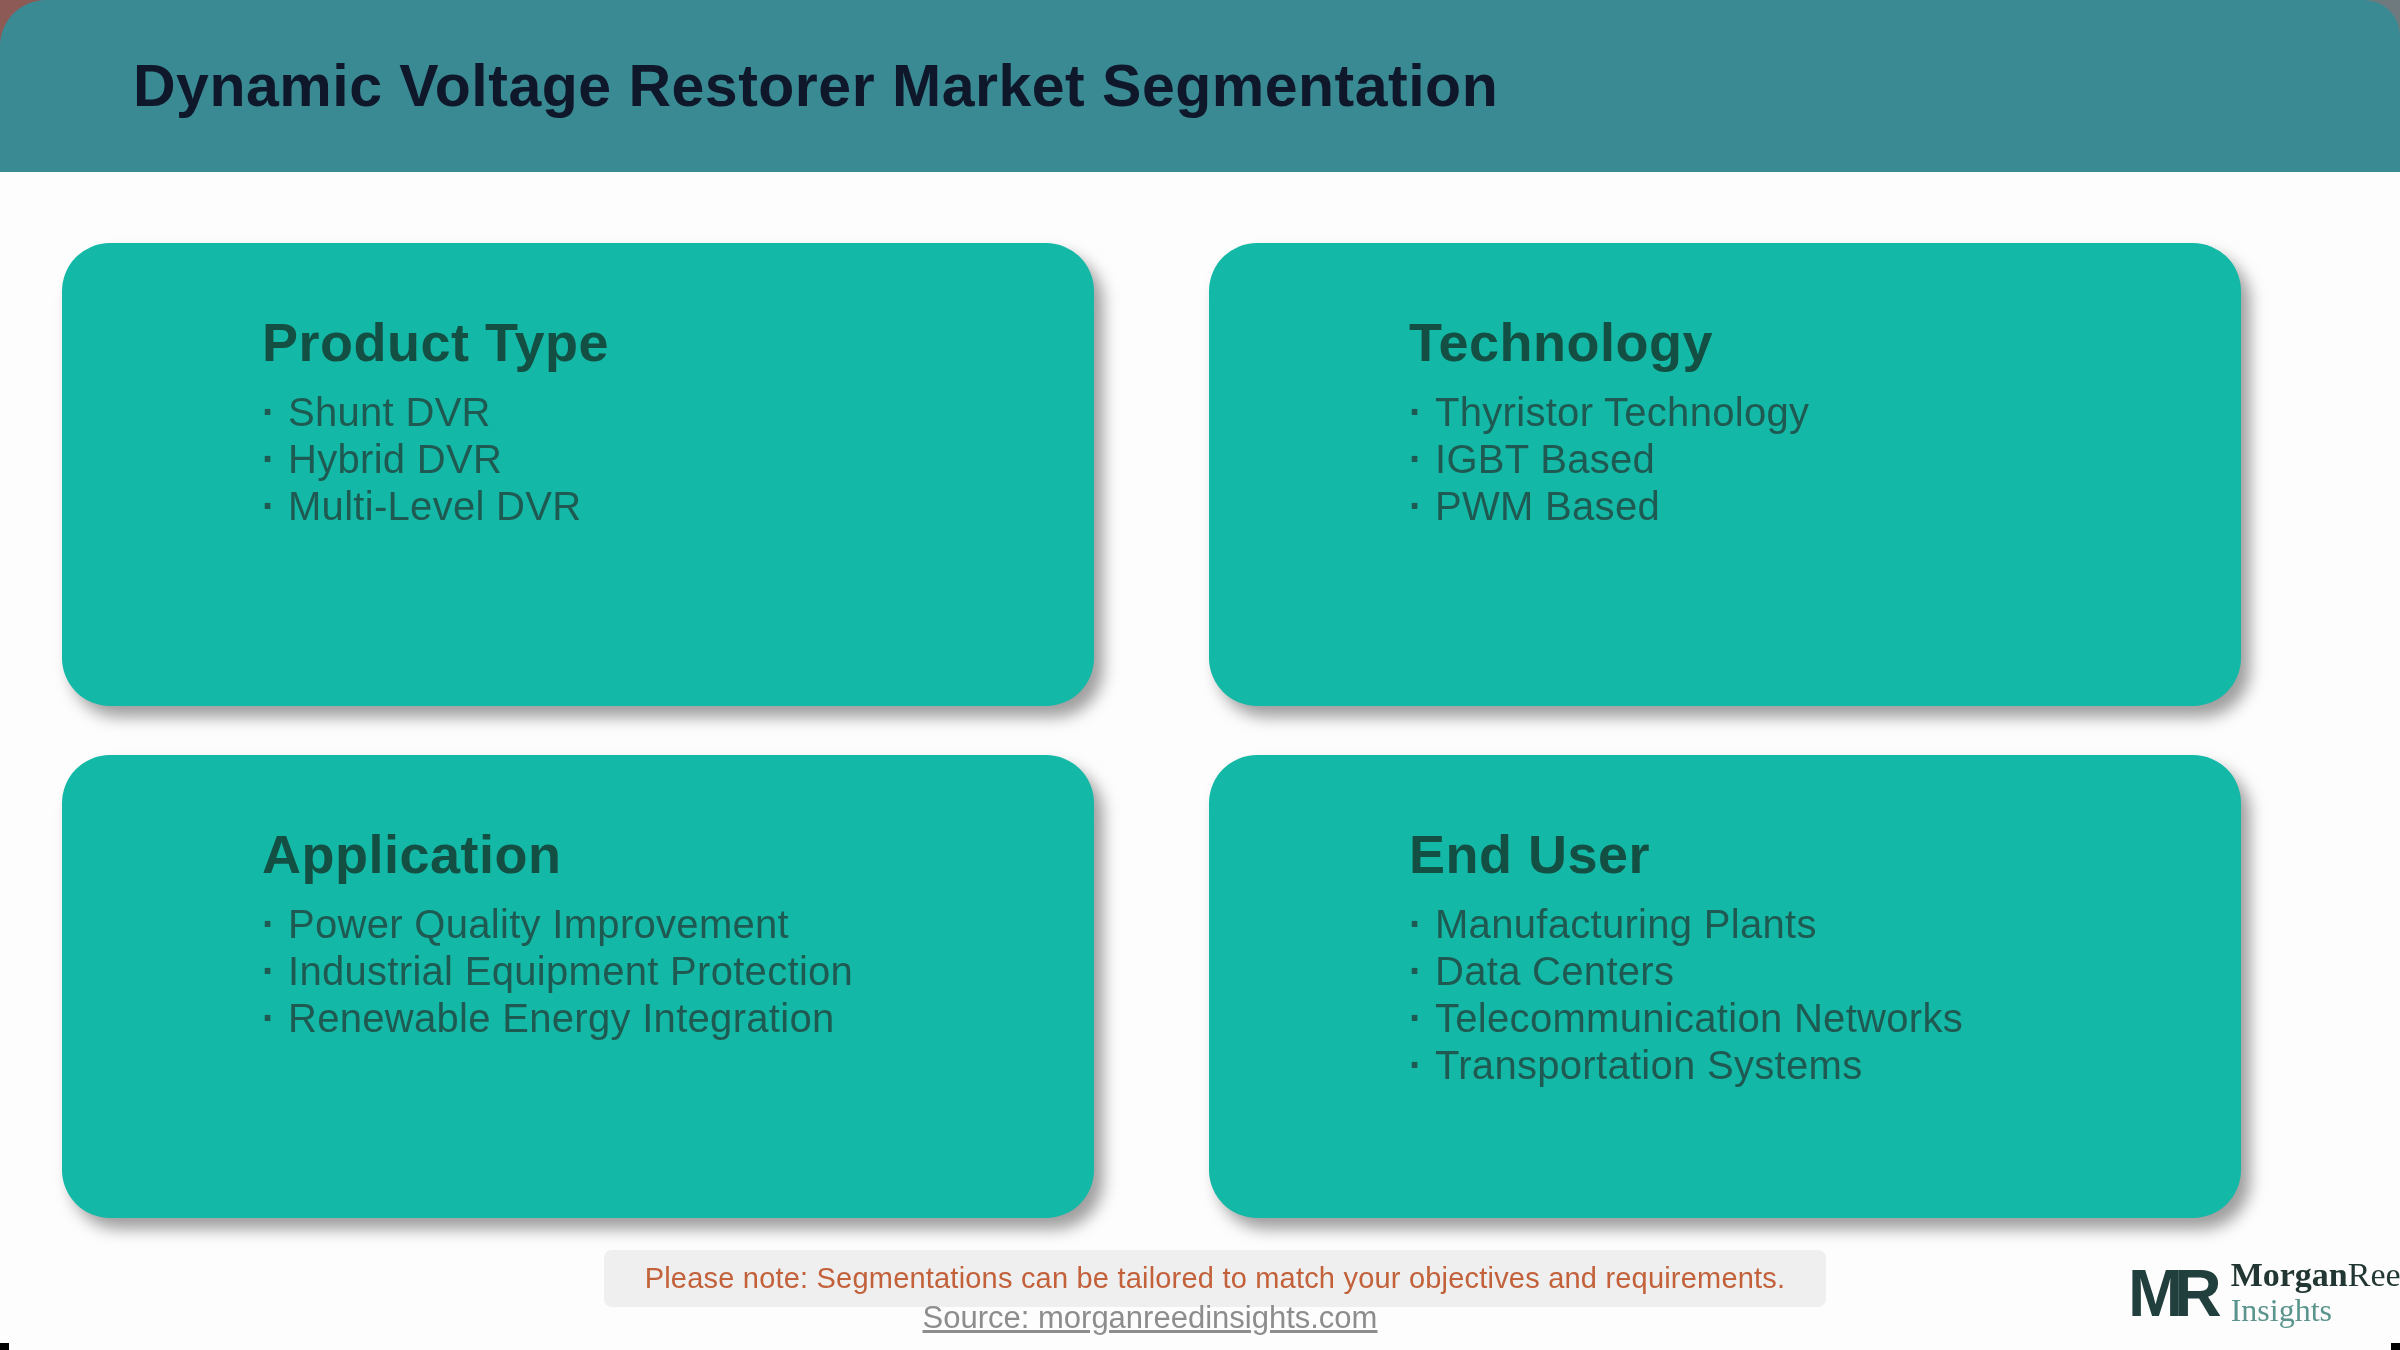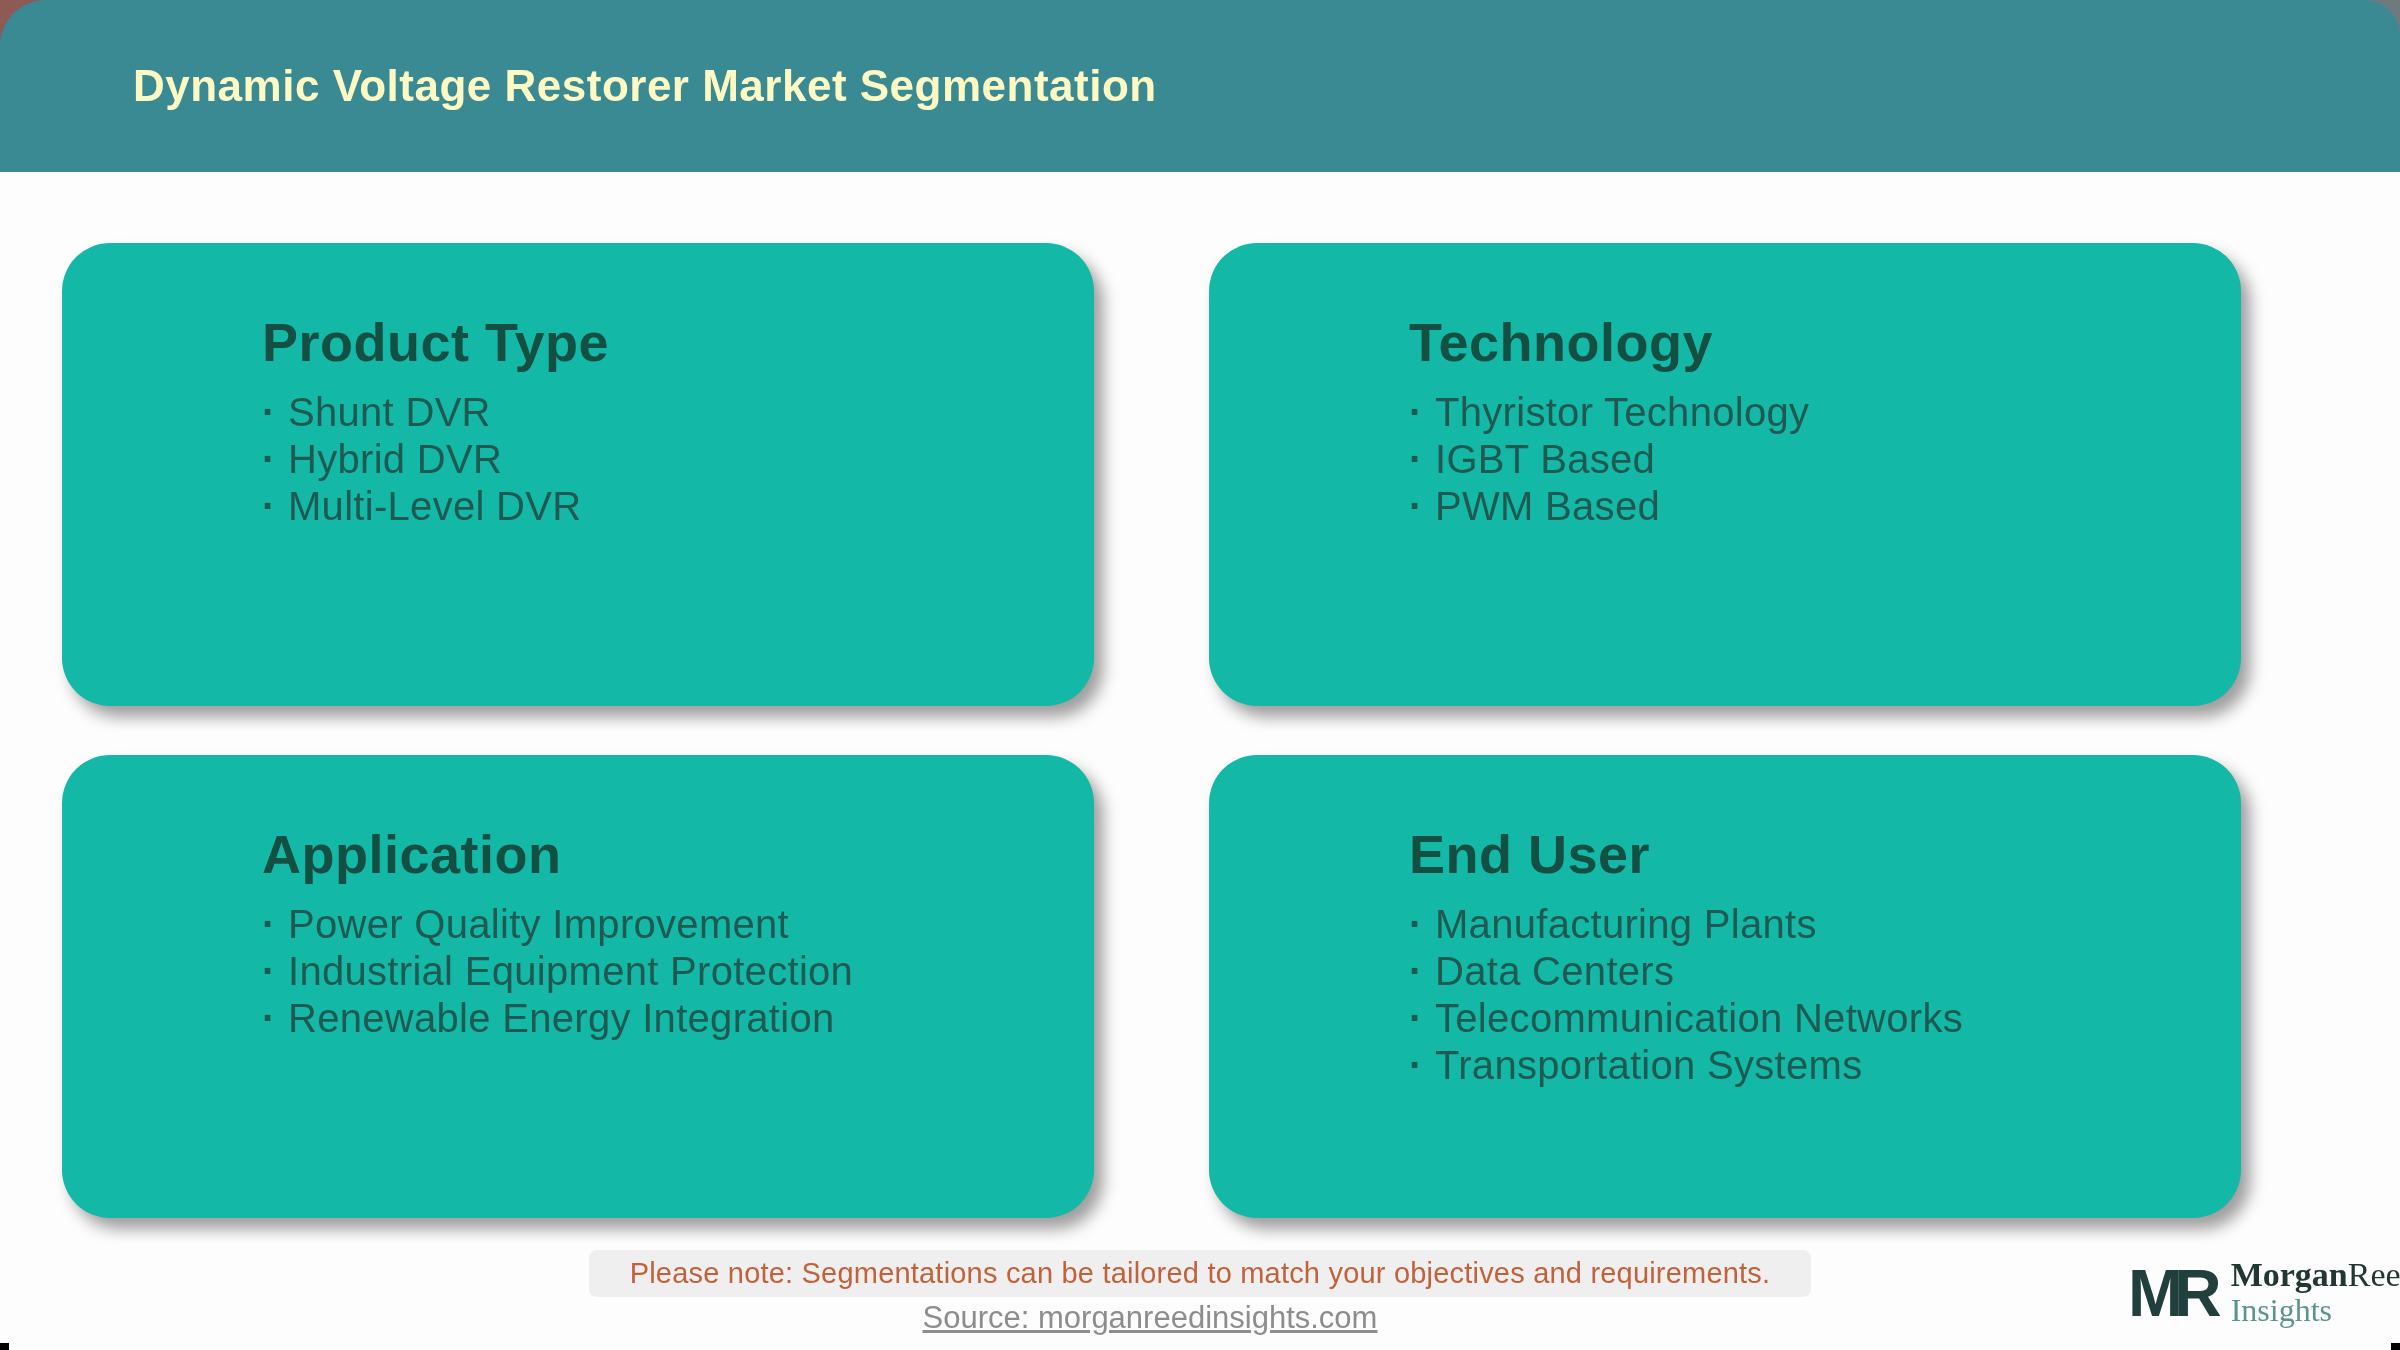--- a/index.html
+++ b/index.html
@@ -20,21 +20,21 @@
   }
 
   .header {
     position:absolute; left:0; top:0; width:2400px; height:172px;
     background:#3a8a94;
     border-radius:46px 36px 0 0;
     display:flex; align-items:center;
     z-index:1;
   }
   .header-title {
-    color:#fef9c3; font-size:44px; font-weight:700;
+    color:#0f172a; font-size:59px; font-weight:700;
     padding-left:133px; letter-spacing:0.5px; line-height:1.1;
   }
 
   .card {
     position:absolute; width:1032px; height:463px;
     background:#14b8a6; border-radius:48px;
     box-shadow:9px 11px 16px rgba(0,0,0,0.38);
     z-index:1;
   }
   .card-1 { left:62px;   top:243px; }
@@ -52,21 +52,21 @@
   .card-list li {
     font-size:40px; line-height:47px; color:#1f5a52;
     letter-spacing:0.3px; white-space:nowrap;
   }
   .bullet-marker {
     display:inline-block; width:26px; color:#1f5a52;
     font-weight:700;
   }
 
   .note-bar {
-    position:absolute; left:589px; top:1250px; width:1222px; height:47px;
+    position:absolute; left:604px; top:1250px; width:1222px; height:57px;
     background:#efefef; border-radius:8px;
     display:flex; align-items:center; justify-content:center;
     z-index:1;
   }
   .note-text {
     color:#c2613a; font-size:29px; letter-spacing:0.2px; white-space:nowrap;
   }
 
   .source-line {
     position:absolute; left:800px; top:1300px; width:700px;

